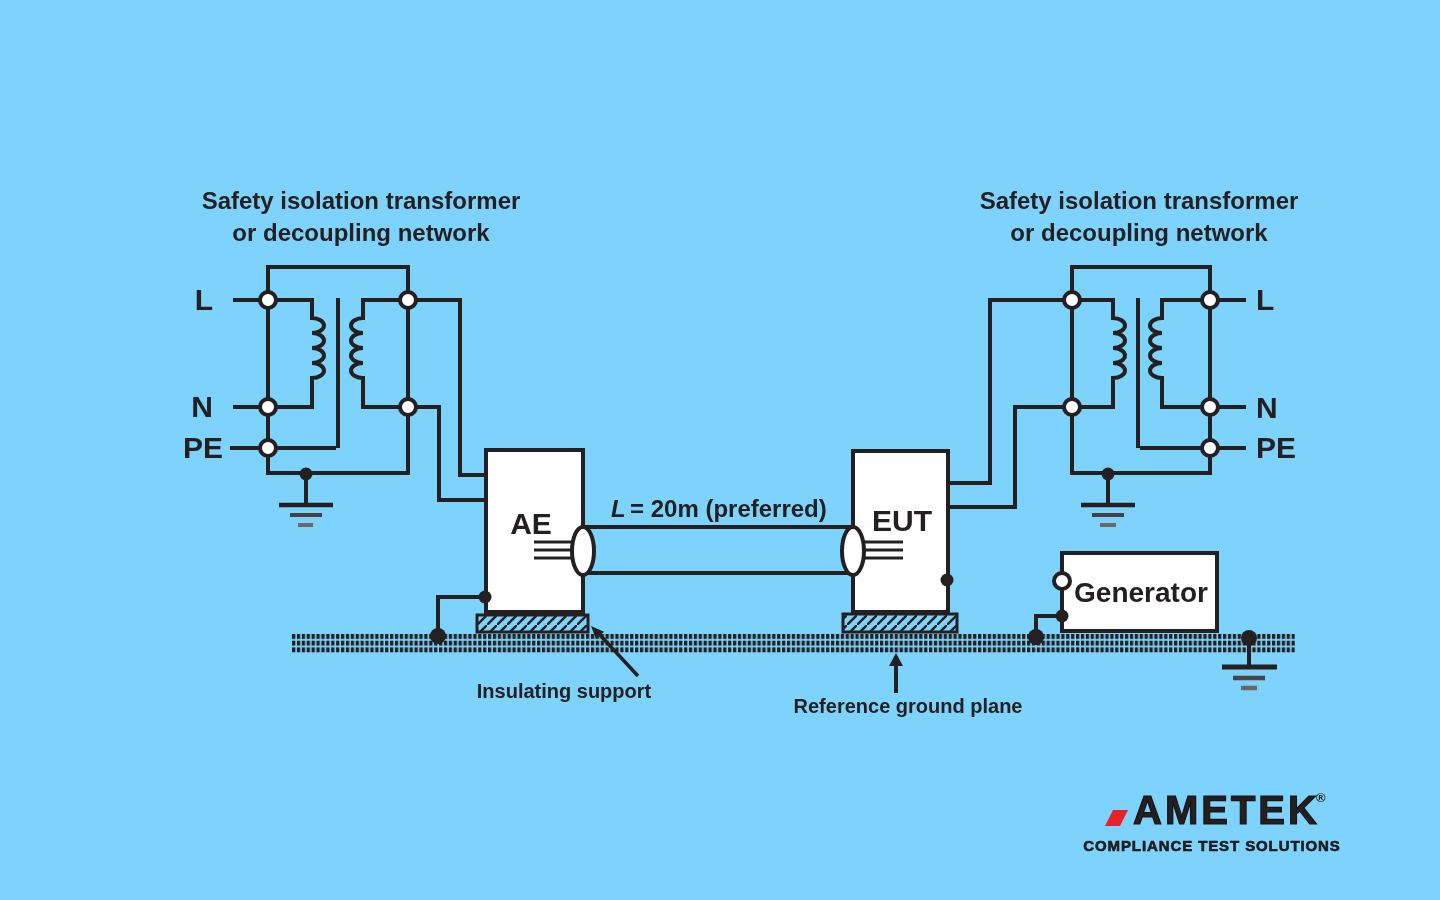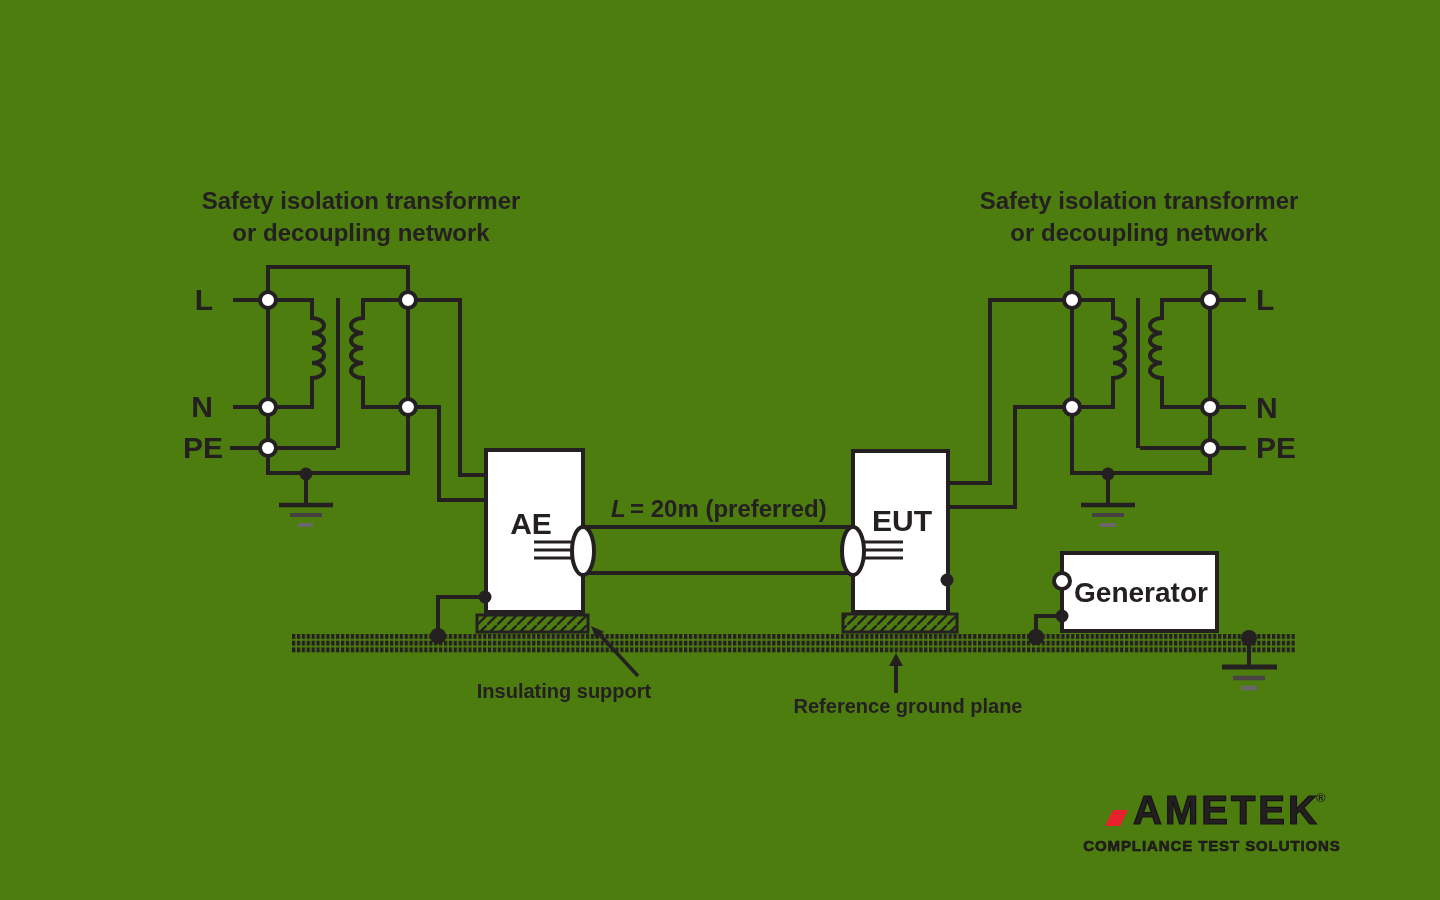--- a/index.html
+++ b/index.html
@@ -7,21 +7,21 @@
     padding: 0;
     background: #ffffff;
     width: 1440px;
     height: 900px;
     overflow: hidden;
   }
   .stage {
     position: relative;
     width: 1440px;
     height: 900px;
-    background: #4d7c0f;
+    background: #7dd3fc;
     font-family: "Liberation Sans", sans-serif;
   }
   svg text {
     font-family: "Liberation Sans", "DejaVu Sans", sans-serif;
     fill: #242021;
     font-weight: 700;
   }
   .t-title   { font-size: 24px; }
   .t-term    { font-size: 30px; }
   .t-box     { font-size: 30px; }

